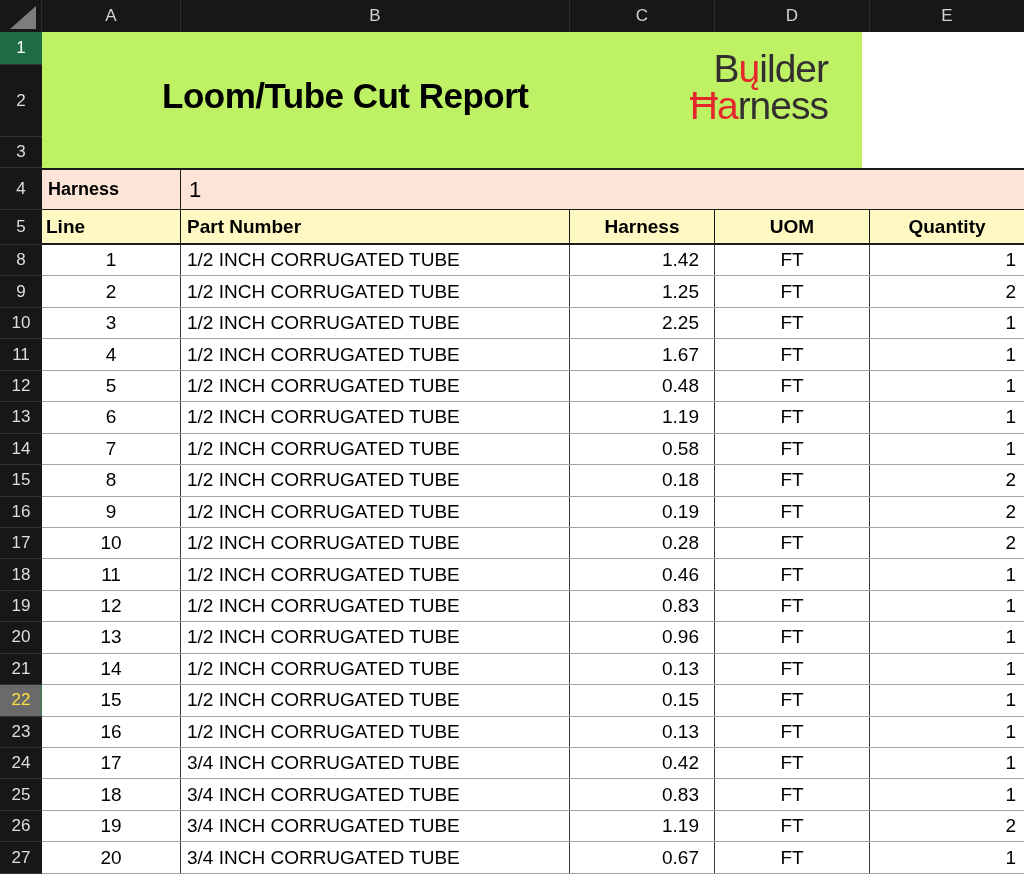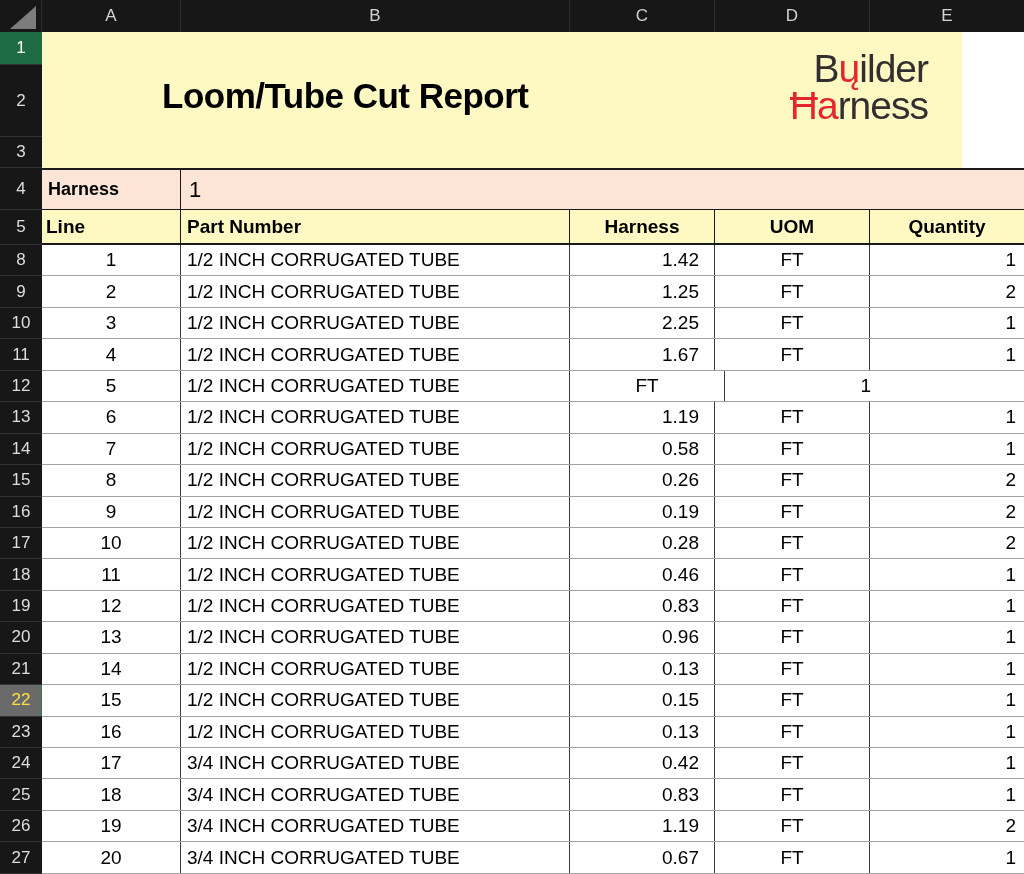--- a/index.html
+++ b/index.html
@@ -24,21 +24,21 @@
   .rh1{height:33px} .rh2{height:72px} .rh3{height:31px} .rh4{height:42px} .rh5{height:35px}
   .rh.sel { background:#1f6b43; color:#fff; }
   .rail-rows { display:flex; flex-direction:column; flex:0 0 auto; }
   .rrh { height:31.45px; width:42px; display:flex; align-items:center; justify-content:center;
          color:#dedede; font-size:17px; border-bottom:1px solid #333; }
   .rrh.active { background:#6a6a6a; color:#fde047; box-shadow: inset -1px 0 0 #2e7d4f; }
 
   
   .main { position:absolute; top:32px; left:42px; width:982px; height:842px; background:#fff; }
 
-  .titleblock { position:relative; width:920px; height:136px; background:#fef9c3; }
+  .titleblock { position:relative; width:820px; height:136px; background:#bef264; }
   .title { position:absolute; left:120px; top:44px; font-size:35px; font-weight:700;
            color:#000; letter-spacing:-0.5px; white-space:nowrap; }
   .logo { position:absolute; right:34px; top:18px; text-align:right; font-size:39px;
           letter-spacing:-1px; line-height:0.95; font-weight:400; white-space:nowrap; }
   .logo .red { color:#e5262c; }
   .logo .dk  { color:#332f30; }
 
   .hrow { display:flex; width:982px; height:42px; background:#fce4d6;
           border-top:2px solid #1a1a1a; border-bottom:1.5px solid #1a1a1a; }
   .hlabel { width:139px; display:flex; align-items:center; padding-left:6px;
@@ -159,20 +159,21 @@
     <div class="rcell w-a al-center">4</div>
     <div class="rcell w-b al-left pl6">1/2 INCH CORRUGATED TUBE</div>
     <div class="rcell w-c al-right pr4">1.67</div>
     <div class="rcell w-d al-center">FT</div>
     <div class="rcell w-e al-right pr8">1</div>
   </div>
 
   <div class="drow">
     <div class="rcell w-a al-center">5</div>
     <div class="rcell w-b al-left pl6">1/2 INCH CORRUGATED TUBE</div>
+    <div class="rcell w-c al-right pr4">0.48</div>
     <div class="rcell w-d al-center">FT</div>
     <div class="rcell w-e al-right pr8">1</div>
   </div>
 
   <div class="drow">
     <div class="rcell w-a al-center">6</div>
     <div class="rcell w-b al-left pl6">1/2 INCH CORRUGATED TUBE</div>
     <div class="rcell w-c al-right pr4">1.19</div>
     <div class="rcell w-d al-center">FT</div>
     <div class="rcell w-e al-right pr8">1</div>
@@ -182,21 +183,21 @@
     <div class="rcell w-a al-center">7</div>
     <div class="rcell w-b al-left pl6">1/2 INCH CORRUGATED TUBE</div>
     <div class="rcell w-c al-right pr4">0.58</div>
     <div class="rcell w-d al-center">FT</div>
     <div class="rcell w-e al-right pr8">1</div>
   </div>
 
   <div class="drow">
     <div class="rcell w-a al-center">8</div>
     <div class="rcell w-b al-left pl6">1/2 INCH CORRUGATED TUBE</div>
-    <div class="rcell w-c al-right pr4">0.26</div>
+    <div class="rcell w-c al-right pr4">0.18</div>
     <div class="rcell w-d al-center">FT</div>
     <div class="rcell w-e al-right pr8">2</div>
   </div>
 
   <div class="drow">
     <div class="rcell w-a al-center">9</div>
     <div class="rcell w-b al-left pl6">1/2 INCH CORRUGATED TUBE</div>
     <div class="rcell w-c al-right pr4">0.19</div>
     <div class="rcell w-d al-center">FT</div>
     <div class="rcell w-e al-right pr8">2</div>

